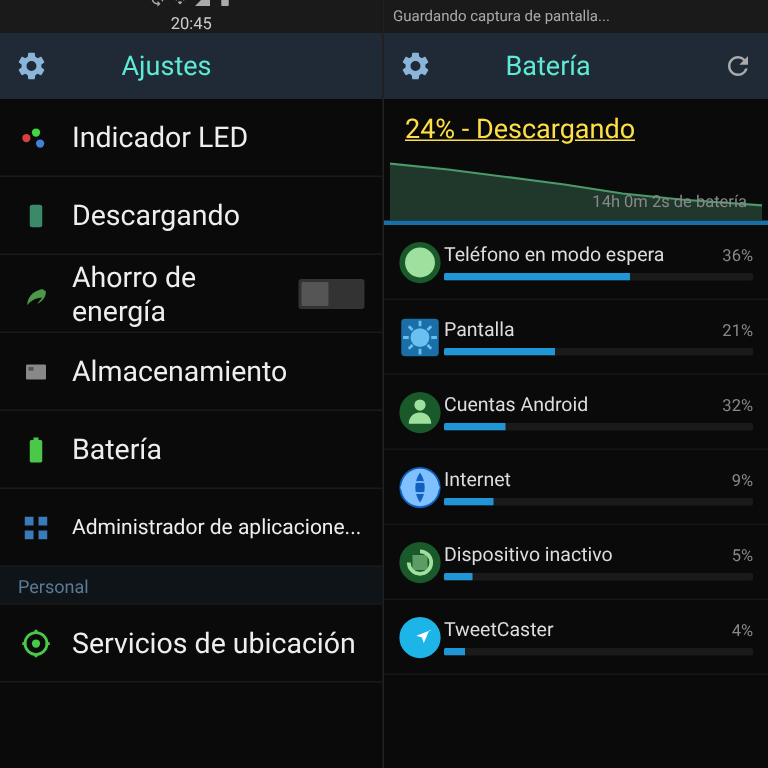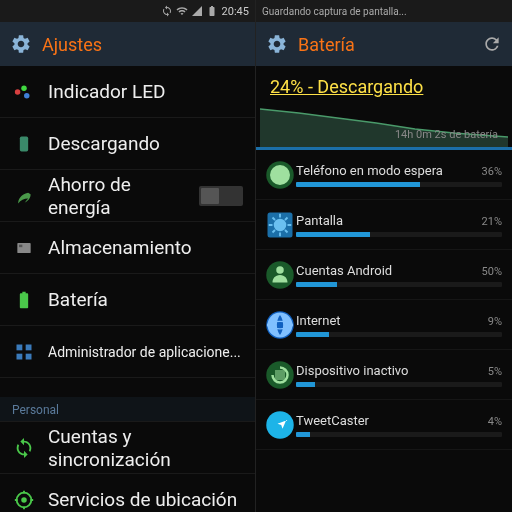--- a/index.html
+++ b/index.html
@@ -24,35 +24,35 @@
   height: 22px;
   background: #1a1a1a;
   display: flex;
   align-items: center;
   justify-content: flex-end;
   padding: 0 6px;
   font-size: 11px;
   color: #ccc;
   gap: 4px;
 }
-.status-bar.left { justify-content: flex-end; }
+.status-bar.left { justify-content: flex-end; flex-direction: column; }
 .status-bar.right { justify-content: space-between; }
 .status-text-small { font-size: 10px; color: #aaa; }
 .status-icons { display: flex; gap: 3px; align-items: center; }
 .sicon { width: 12px; height: 12px; }
 .header {
   height: 44px;
   background: #1f2a36;
   display: flex;
   align-items: center;
   padding: 0 10px;
   gap: 10px;
 }
 .header-icon { width: 22px; height: 22px; flex-shrink:0; }
-.header-title { font-size: 18px; color: #f97316; flex:1; }
+.header-title { font-size: 18px; color: #5eead4; flex:1;margin-left:39px; }
 .refresh-icon { width: 20px; height: 20px; }
 .battery-summary {
   padding: 10px 14px 6px;
   font-size: 18px;
   color: #fde047;
   text-decoration: underline;
 }
 .graph {
   height: 44px;
   position: relative;
@@ -78,21 +78,20 @@
   gap: 12px;
 }
 .row-icon { width: 24px; height: 24px; flex-shrink:0; display:flex; align-items:center; justify-content:center; }
 .row-label { flex: 1; font-size: 19px; color: #eee; }
 .section-label {
   font-size: 12px;
   color: #5a7a9a;
   padding: 6px 12px 4px;
   background: #0f1418;
   border-bottom: 1px solid #1a1a1a;
-  margin-top: 19px;
 }
 .toggle {
   width: 44px; height: 20px;
   background: #333;
   border-radius: 2px;
   display: flex; align-items: center;
   padding: 2px;
 }
 .toggle-knob {
   width: 18px; height: 16px;
@@ -215,28 +214,20 @@
             <rect x="14" y="3" width="7" height="7" fill="#3a7aba"></rect>
             <rect x="3" y="14" width="7" height="7" fill="#3a7aba"></rect>
             <rect x="14" y="14" width="7" height="7" fill="#3a7aba"></rect>
           </svg>
       </span>
       <span class="row-label" style="font-size:14px">Administrador de aplicacione...</span>
     </div>
 
     <div class="section-label">Personal</div>
 
-    <div class="row">
-      <span class="row-icon">
-        <svg viewBox="0 0 24 24" width="22" height="22">
-            <path fill="#4ac84a" d="M12 4V1L8 5l4 4V6c3.3 0 6 2.7 6 6 0 1-.3 2-.7 2.8l1.5 1.5C19.5 15 20 13.6 20 12c0-4.4-3.6-8-8-8zm0 14c-3.3 0-6-2.7-6-6 0-1 .3-2 .7-2.8L5.2 7.7C4.5 9 4 10.4 4 12c0 4.4 3.6 8 8 8v3l4-4-4-4v3z"></path>
-          </svg>
-      </span>
-      <span class="row-label">Cuentas y sincronización</span>
-    </div>
 
     <div class="row">
       <span class="row-icon">
         <svg viewBox="0 0 24 24" width="22" height="22">
             <circle cx="12" cy="12" r="8" fill="none" stroke="#4ac84a" stroke-width="2"></circle>
             <circle cx="12" cy="12" r="3" fill="#4ac84a"></circle>
             <path stroke="#4ac84a" stroke-width="2" d="M12 2v3M12 19v3M2 12h3M19 12h3"></path>
           </svg>
       </span>
       <span class="row-label">Servicios de ubicación</span>
@@ -309,21 +300,21 @@
       <div class="usage-row">
         <div class="usage-icon">
           <svg viewBox="0 0 24 24" width="30" height="30">
             <circle cx="12" cy="12" r="11" fill="#1a5a2a"></circle>
             <path fill="#9fe09f" d="M6 18c0-3 2-6 6-6s6 3 6 6H6zm6-7a3 3 0 100-6 3 3 0 000 6z"></path>
           </svg>
         </div>
         <div class="usage-body">
           <div class="usage-top">
             <span class="usage-name">Cuentas Android</span>
-            <span class="usage-pct">50%</span>
+            <span class="usage-pct">32%</span>
           </div>
           <div class="usage-bar">
             <div class="usage-fill" style="width:20%"></div>
           </div>
         </div>
       </div>
       <div class="usage-row">
         <div class="usage-icon">
           <svg viewBox="0 0 24 24" width="30" height="30">
             <circle cx="12" cy="12" r="11" fill="#1060c0"></circle>

